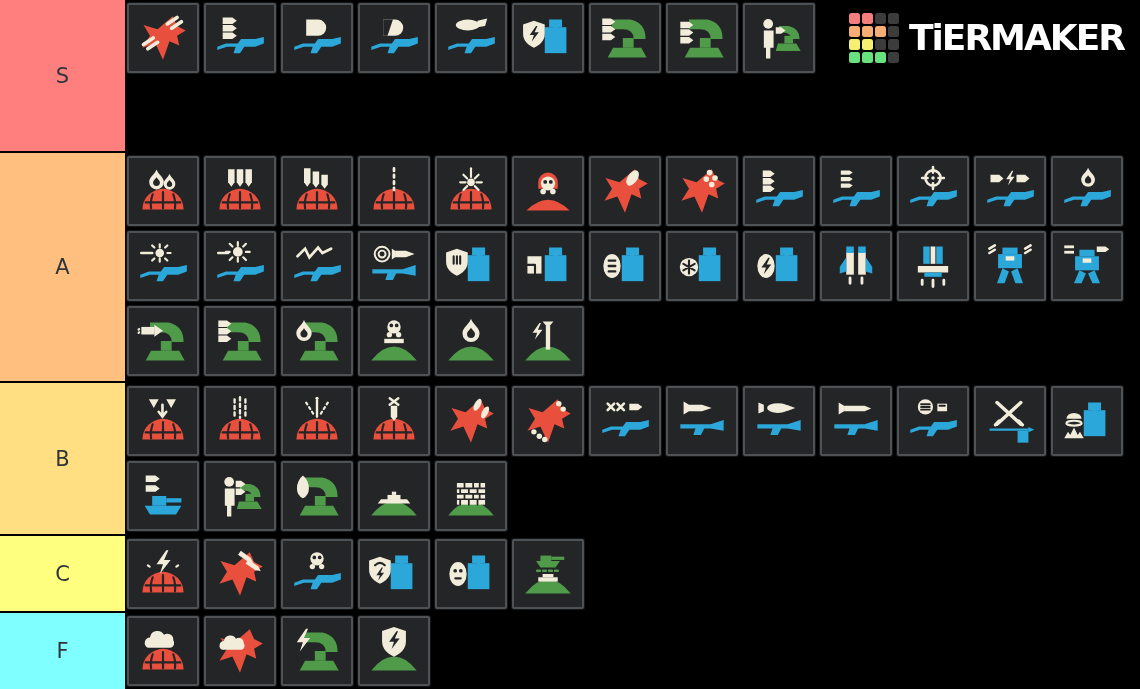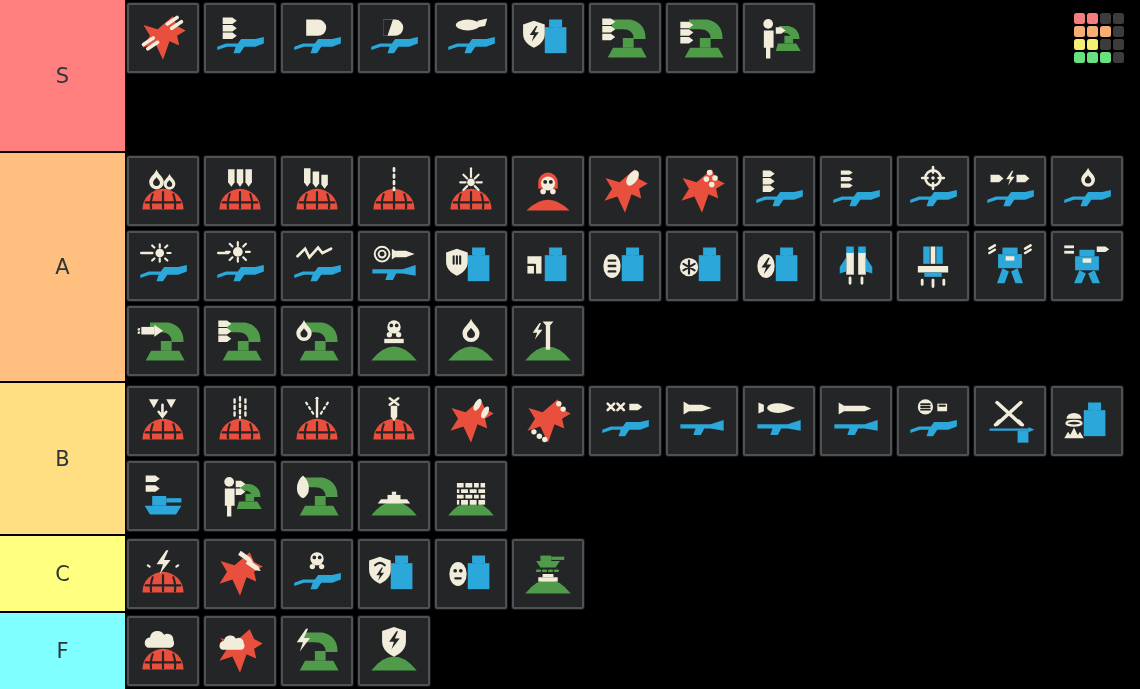--- a/index.html
+++ b/index.html
@@ -700,14 +700,15 @@
         <div class="logo-sq" style="background: rgb(60, 60, 60);"></div>
         <div class="logo-sq" style="background: rgb(245, 240, 114);"></div>
         <div class="logo-sq" style="background: rgb(245, 240, 114);"></div>
         <div class="logo-sq" style="background: rgb(60, 60, 60);"></div>
         <div class="logo-sq" style="background: rgb(60, 60, 60);"></div>
         <div class="logo-sq" style="background: rgb(103, 226, 126);"></div>
         <div class="logo-sq" style="background: rgb(103, 226, 126);"></div>
         <div class="logo-sq" style="background: rgb(103, 226, 126);"></div>
         <div class="logo-sq" style="background: rgb(60, 60, 60);"></div>
       </div>
+    <div class="logo-text">TiERMAKER</div>
   </div>
 </div>
 
 </body></html>

